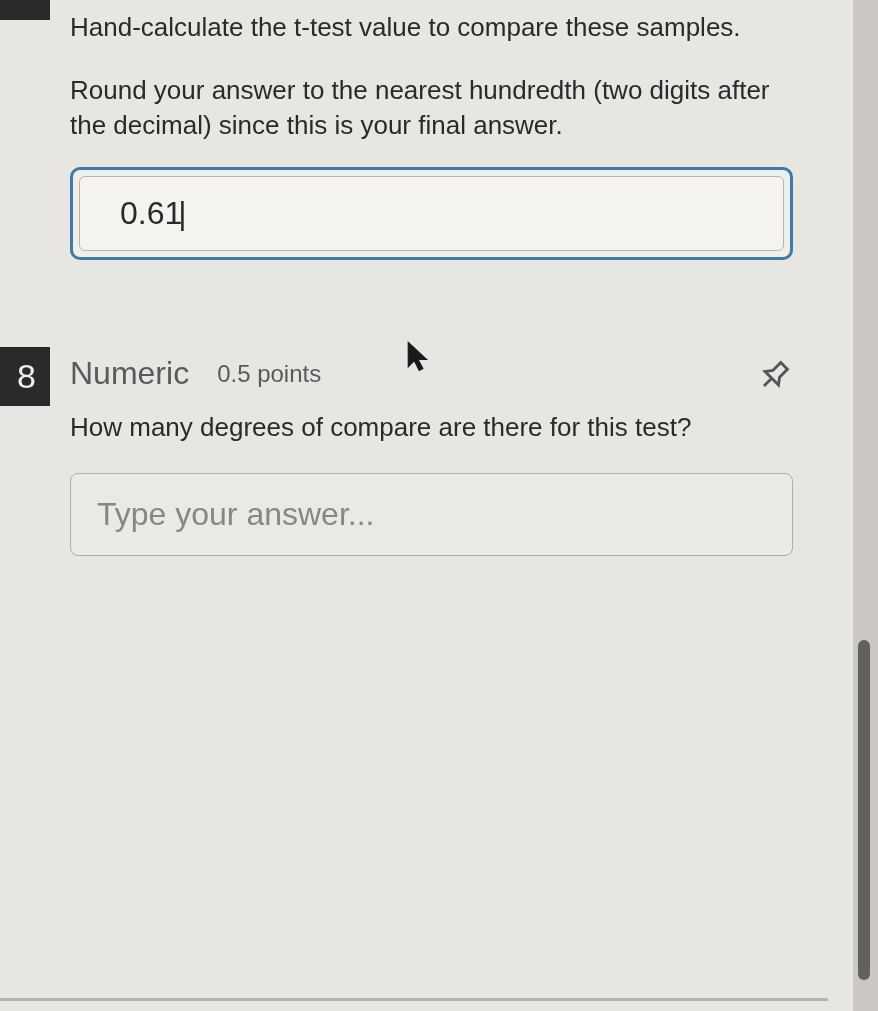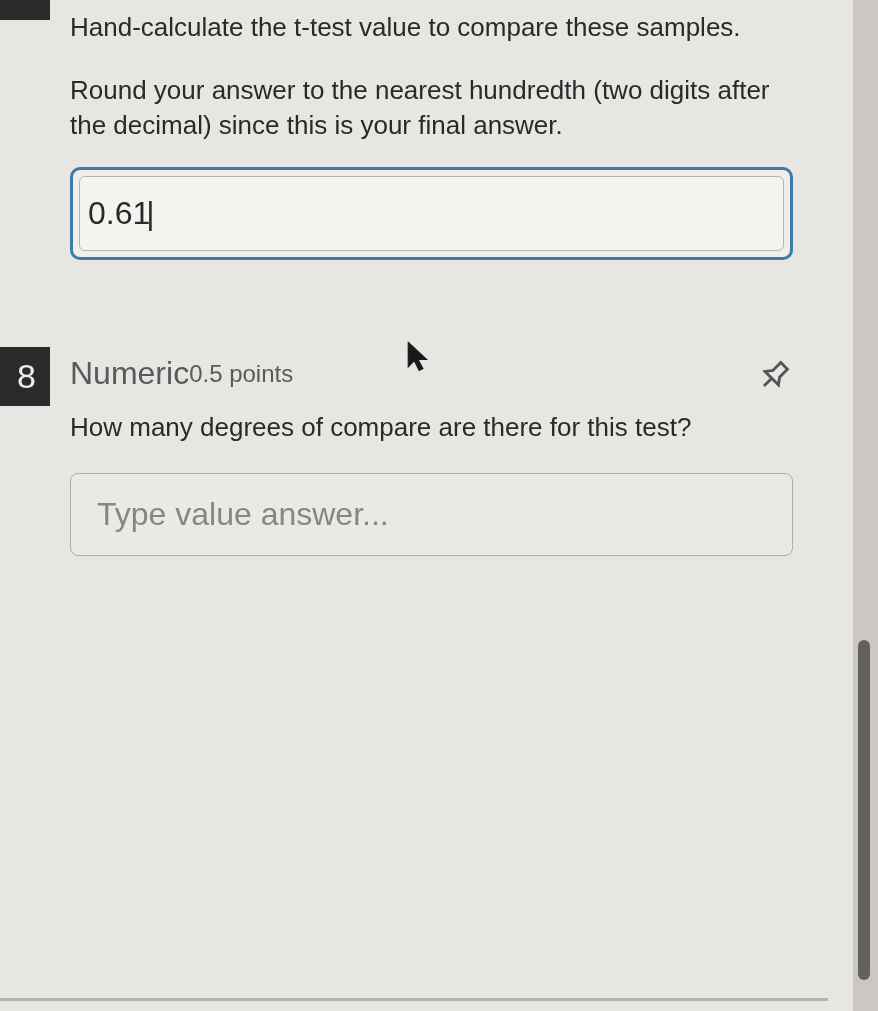--- a/index.html
+++ b/index.html
@@ -67,21 +67,21 @@
       width: 100%;
       border: 3px solid #3d7ba8;
       border-radius: 10px;
       background: #f0eeeb;
       padding: 6px;
     }
     .answer-input-inner {
       border: 1px solid #b8b5b0;
       border-radius: 6px;
       background: #f5f3f0;
-      padding: 18px 8px;
+      padding: 18px 40px;
       font-size: 32px;
       color: #2a2a2a;
     }
     .cursor-caret::after {
       content: "|";
       color: #2a2a2a;
       font-weight: 300;
       margin-left: -4px;
     }
     .mouse-cursor {
@@ -107,20 +107,21 @@
       color: #f0eeeb;
       font-size: 34px;
       font-weight: 400;
       padding: 10px 14px 10px 4px;
       min-width: 50px;
       text-align: right;
     }
     .question-type {
       font-size: 32px;
       color: #5a5a5a;
+      margin-right: 28px;
     }
     .question-points {
       font-size: 24px;
       color: #5a5a5a;
     }
     .pin-icon {
       position: absolute;
       right: 0;
       top: 2px;
     }
@@ -177,21 +178,21 @@
         <svg width="38" height="38" viewBox="0 0 24 24" fill="none" stroke="#555" stroke-width="1.8">
           <path d="M 9 3 L 15 3 L 15 10 L 18 14 L 6 14 L 9 10 Z" transform="rotate(45 12 12)"></path>
           <line x1="12" y1="14" x2="12" y2="21" transform="rotate(45 12 12)"></line>
         </svg>
       </div>
     </div>
 
     <p class="question-text">How many degrees of compare are there for this test?</p>
 
     <div class="answer-input-empty">
-      <span>Type value answer...</span>
+      <span>Type your answer...</span>
     </div>
   </div>
 
   <div class="bottom-border"></div>
 </div>
 
 <div class="right-edge"></div>
 <div class="scrollbar-track"></div>
 
 </body></html>

